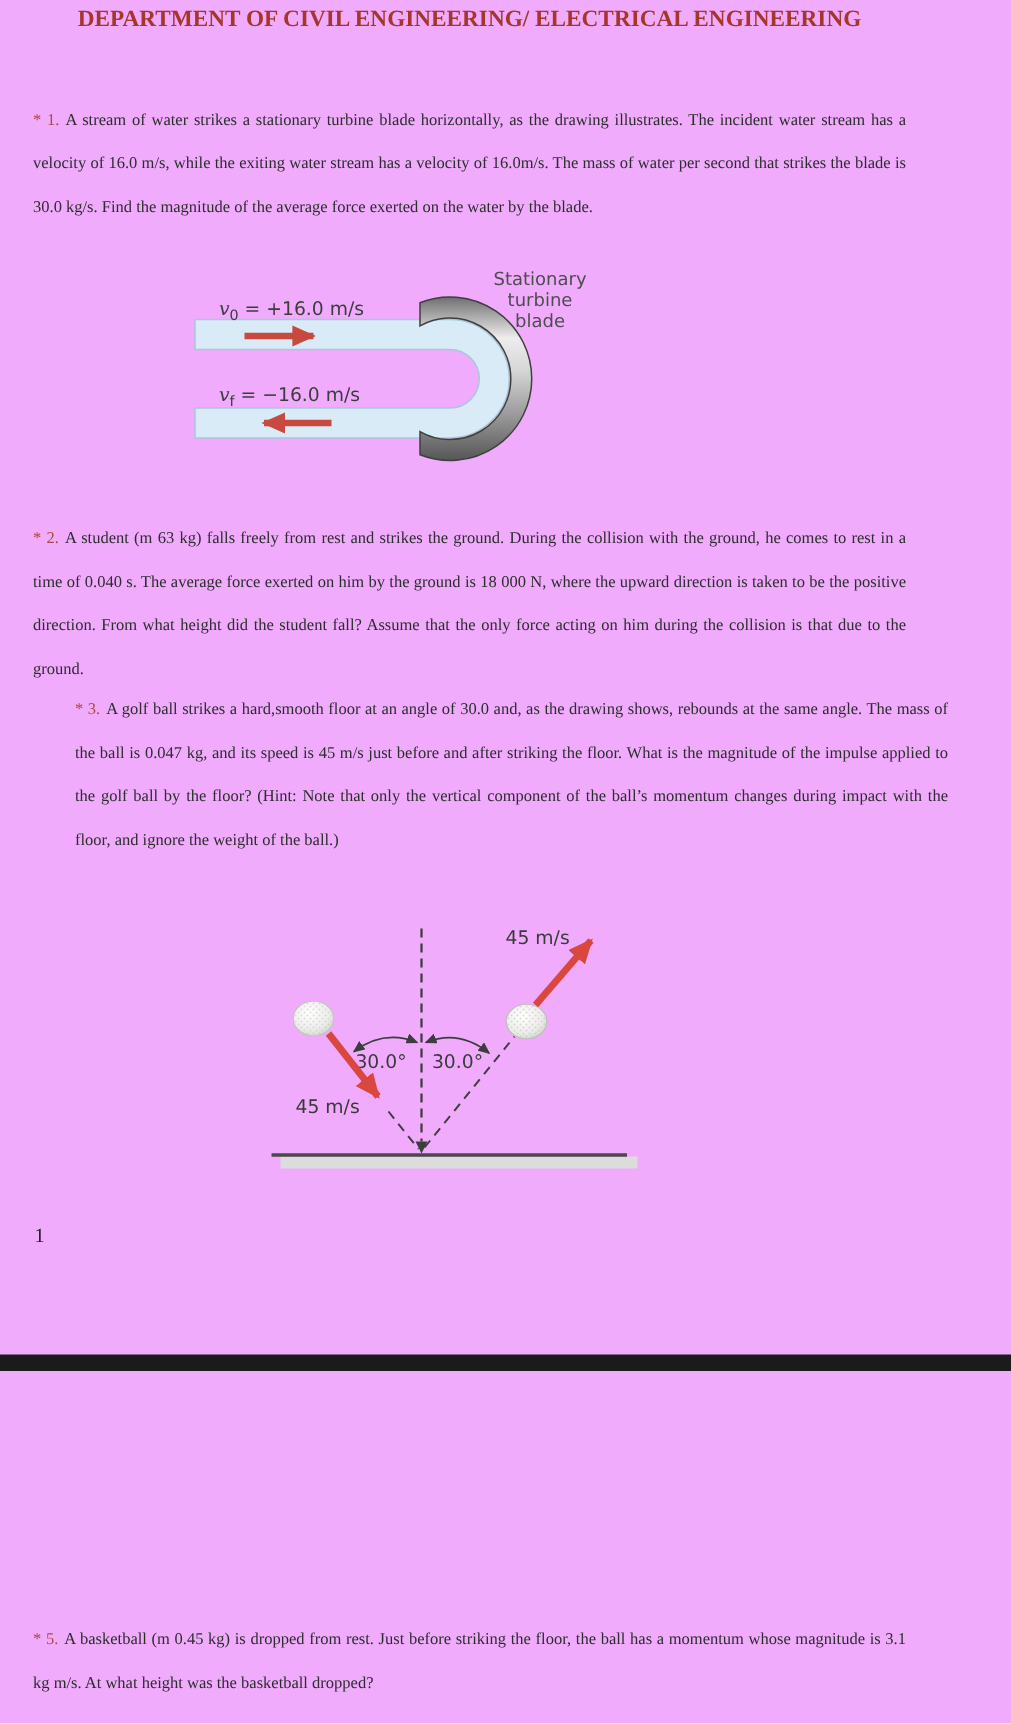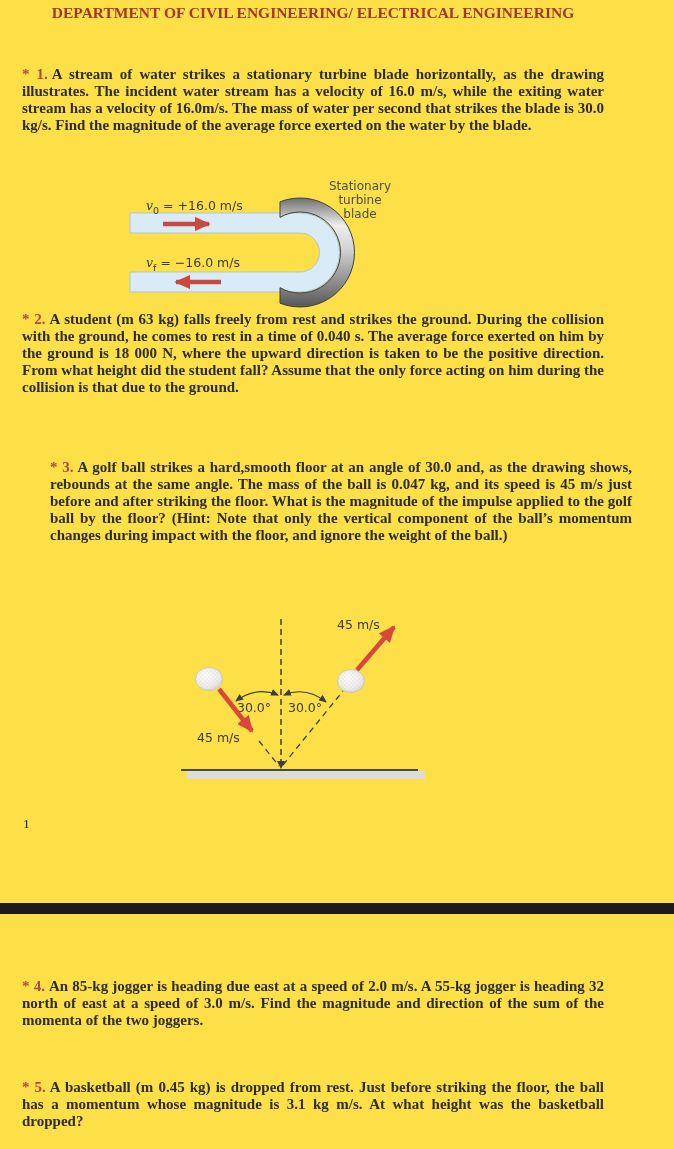--- a/index.html
+++ b/index.html
@@ -1,36 +1,35 @@
 <!DOCTYPE html>
 <html><head>
 <meta charset="utf-8">
 <style>
   html,body{margin:0;padding:0;background:#ffffff;}
   .page{
     position:relative;
     width:674px;height:1149px;
-    background:#fde047;
+    background:#f0abfc;
     font-family:"Liberation Serif", serif;
     overflow:hidden;
   }
   .hdr{
     position:absolute;left:22px;top:3px;width:582px;
     text-align:center;font-weight:bold;font-size:15.5px;line-height:20px;
     color:#a4362c;
   }
   .prob{
     position:absolute;left:22px;width:582px;margin:0;
-    font-size:15px;line-height:17px;color:#2d2d2d;
+    font-size:11px;line-height:29px;color:#2d2d2d;
     text-align:justify;
-    font-weight:bold;
   }
   .marker{color:#ad4a3e;margin-right:4px;}
   #p1{top:66px;}
-  #p2{top:311px;}
+  #p2{top:345px;}
   #p3{top:459px;margin-left:28px;}
   #p4{top:978px;}
   #p5{top:1079px;}
   .pageno{
     position:absolute;left:23px;top:816px;
     font-size:13.5px;color:#222;
   }
   .sep{
     position:absolute;left:0;top:903px;width:674px;height:11px;
     background:#1b1b1b;
@@ -136,17 +135,16 @@
     <line x1="357" y1="670" x2="394" y2="627" stroke-width="4.6" marker-end="url(#arrowG)" stroke="#d9473f"></line>
 
     <text class="dlabel-sm" x="337" y="629" font-size="13">45 m/s</text>
     <text class="dlabel-sm" x="197" y="742" font-size="13">45 m/s</text>
   </svg>
 
   <div class="pageno">1</div>
 
   <div class="sep"></div>
 
-  <p class="prob" id="p4"><span class="marker">* 4.</span><span>An 85-kg jogger is heading due east at a speed of 2.0 m/s. A 55-kg jogger is heading 32 north of east at a speed of 3.0 m/s. Find the magnitude and direction of the sum of the momenta of the two joggers.</span></p>
 
   <p class="prob" id="p5"><span class="marker">* 5.</span><span>A basketball (m 0.45 kg) is dropped from rest. Just before striking the floor, the ball has a momentum whose magnitude is 3.1 kg m/s. At what height was the basketball dropped?</span></p>
 
 </div>
 
 </body></html>

